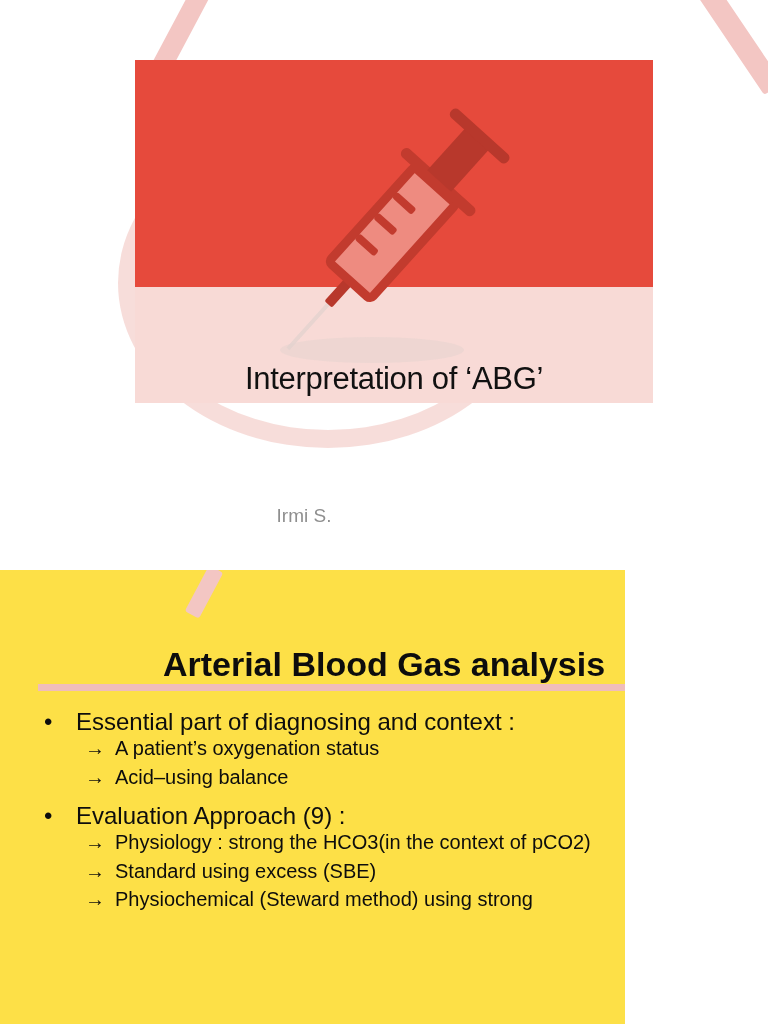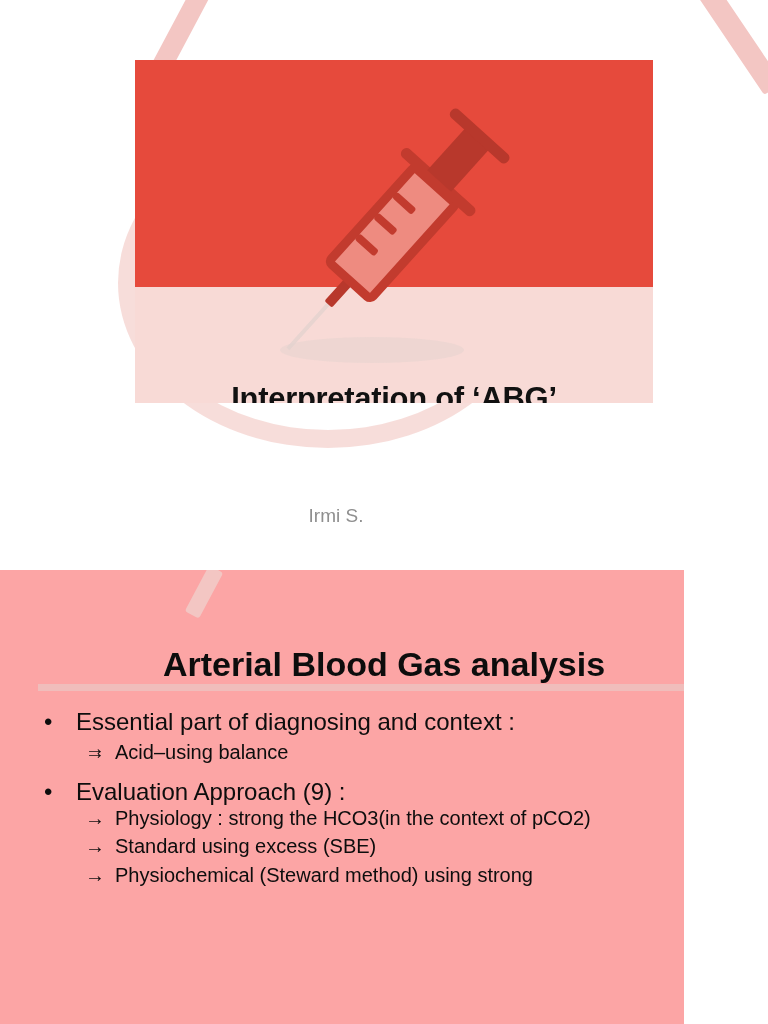--- a/index.html
+++ b/index.html
@@ -90,55 +90,53 @@
     height: 116px;
     background: #f8dad6;
   }
   .card-title {
     position: absolute;
     left: 0;
     top: 303px;
     width: 518px;
     text-align: center;
     font-size: 31px;
-    font-weight: bold;
+    font-weight: normal;
     letter-spacing: -0.3px;
     color: #111111;
     line-height: 1;
     white-space: nowrap;
-    margin-top: 20px;
   }
 
   
   .syringe-wrap {
     position: absolute;
     left: 0; top: 0;
     width: 518px; height: 343px;
     pointer-events: none;
   }
 
   .author-line {
     position: absolute;
     left: 0;
     top: 505px;
     width: 608px;
     text-align: center;
     font-size: 19px;
     color: #8f8f8f;
-    margin-left: 32px;
   }
 
   
   #slide-two {
     position: absolute;
     left: 0; top: 570px;
-    width: 684px;
+    width: 625px;
     height: 454px;
     overflow: hidden;
-    background: #fca5a5;
+    background: #fde047;
   }
   .content-heading {
     position: absolute;
     left: 0;
     top: 47px;
     width: 768px;
     text-align: center;
     font-size: 34px;
     color: #0d0d0d;
     white-space: nowrap;
@@ -253,20 +251,21 @@
 
   <div class="body-list">
 
     <p class="lvl1">
       <span class="bullet-dot">•</span>
       <span>Essential part of diagnosing and context :</span>
     </p>
 
     <p class="lvl2">
       <span class="bullet-arrow">→</span>
+      <span>A patient’s oxygenation status</span>
     </p>
 
     <p class="lvl2">
       <span class="bullet-arrow">→</span>
       <span>Acid–using balance</span>
     </p>
 
     <div class="spacer-gap"></div>
 
     <p class="lvl1">

